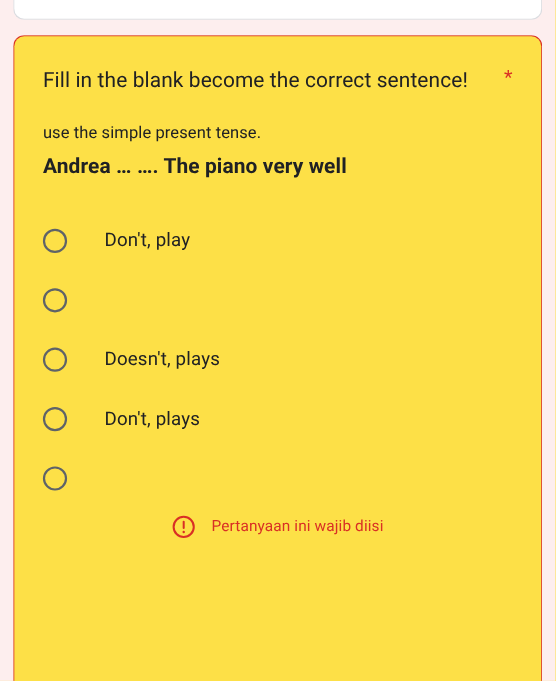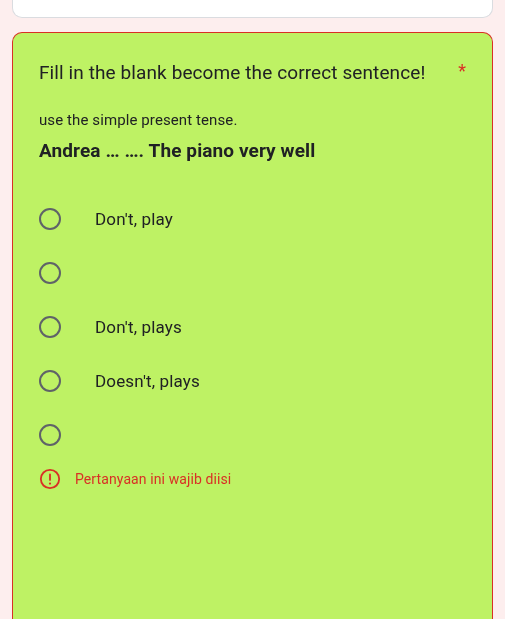--- a/index.html
+++ b/index.html
@@ -12,21 +12,21 @@
     }
     .prev-card-edge {
       height: 18px;
       background: #fff;
       border: 1px solid #dadce0;
       border-top: none;
       border-radius: 0 0 10px 10px;
       margin-bottom: 14px;
     }
     .card {
-      background: #bef264;
+      background: #fde047;
       border: 1px solid #d93025;
       border-radius: 10px;
       padding: 26px 26px 20px 26px;
       border-bottom: none;
       border-bottom-left-radius: 0;
       border-bottom-right-radius: 0;
       height: 587px;
     }
     .title-row { display: flex; align-items: flex-start; justify-content: space-between; }
     .title {
@@ -67,20 +67,21 @@
       border: 2px solid #5f6368;
       border-radius: 50%;
       flex-shrink: 0;
       margin-right: 16px;
     }
     .option-label { font-size: 17px; color: #202124; letter-spacing: 0.15px; }
     .error-row {
       display: flex;
       align-items: center;
       margin-top: 10px;
+      justify-content: center;
     }
     .error-icon {
       width: 22px; height: 22px;
       display: flex; align-items: center; justify-content: center;
       margin-right: 14px;
       flex-shrink: 0;
     }
     .error-text { font-size: 14px; color: #d93025; letter-spacing: 0.1px; }
   </style>
 </head>
@@ -99,25 +100,25 @@
   <div class="options">
     <div class="option">
       <span class="radio"></span>
       <span class="option-label">Don't, play</span>
     </div>
     <div class="option">
       <span class="radio"></span>
     </div>
     <div class="option">
       <span class="radio"></span>
-      <span class="option-label">Don't, plays</span>
+      <span class="option-label">Doesn't, plays</span>
     </div>
     <div class="option">
       <span class="radio"></span>
-      <span class="option-label">Doesn't, plays</span>
+      <span class="option-label">Don't, plays</span>
     </div>
     <div class="option">
       <span class="radio"></span>
     </div>
   </div>
 
   <div class="error-row">
     <span class="error-icon">
       <svg viewBox="0 0 24 24" width="22" height="22" fill="none" stroke="#d93025" stroke-width="2">
         <circle cx="12" cy="12" r="10"></circle>

